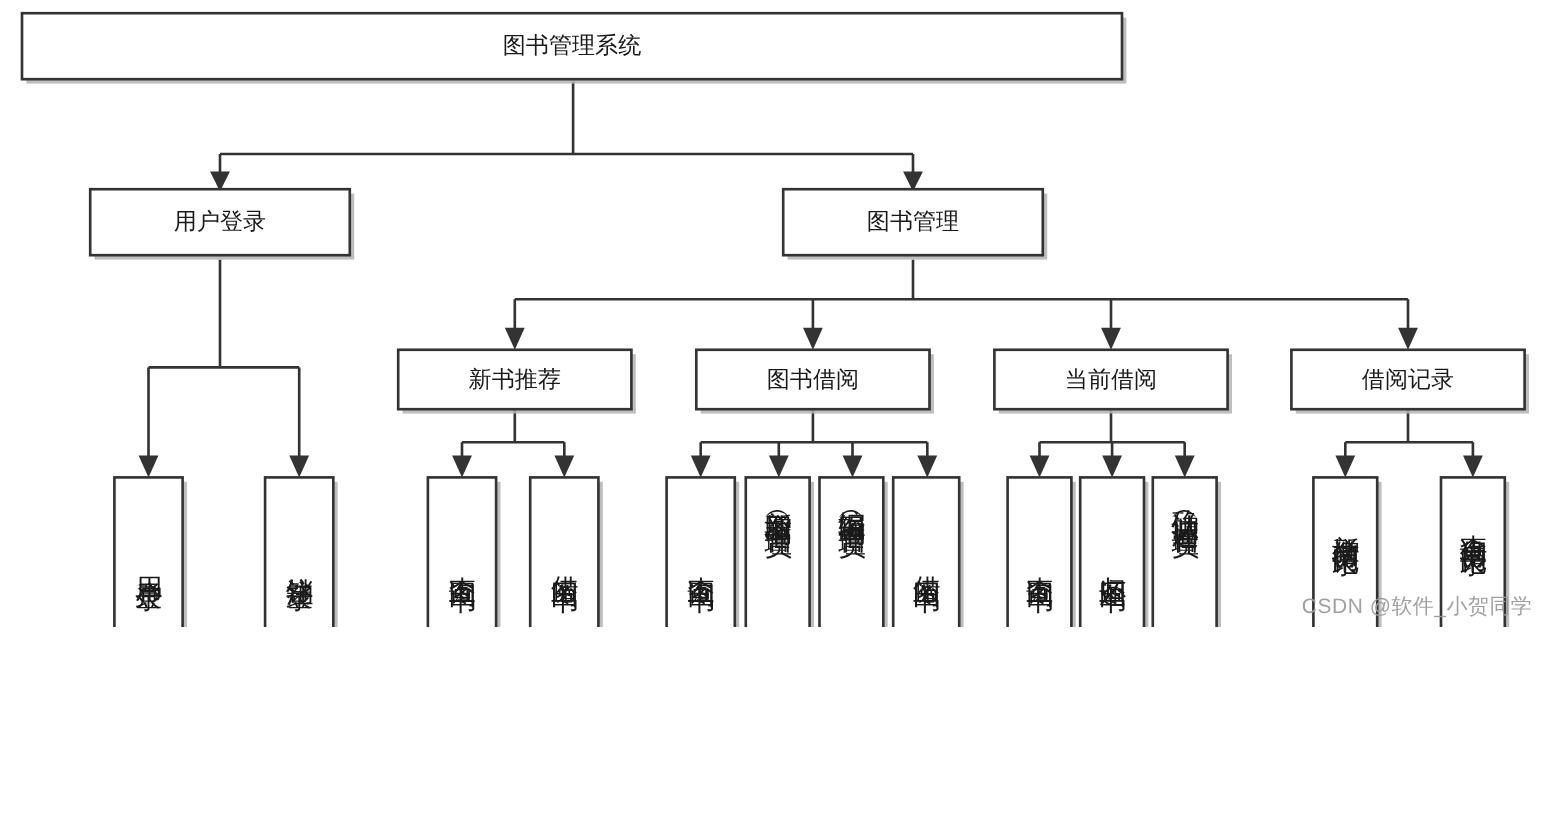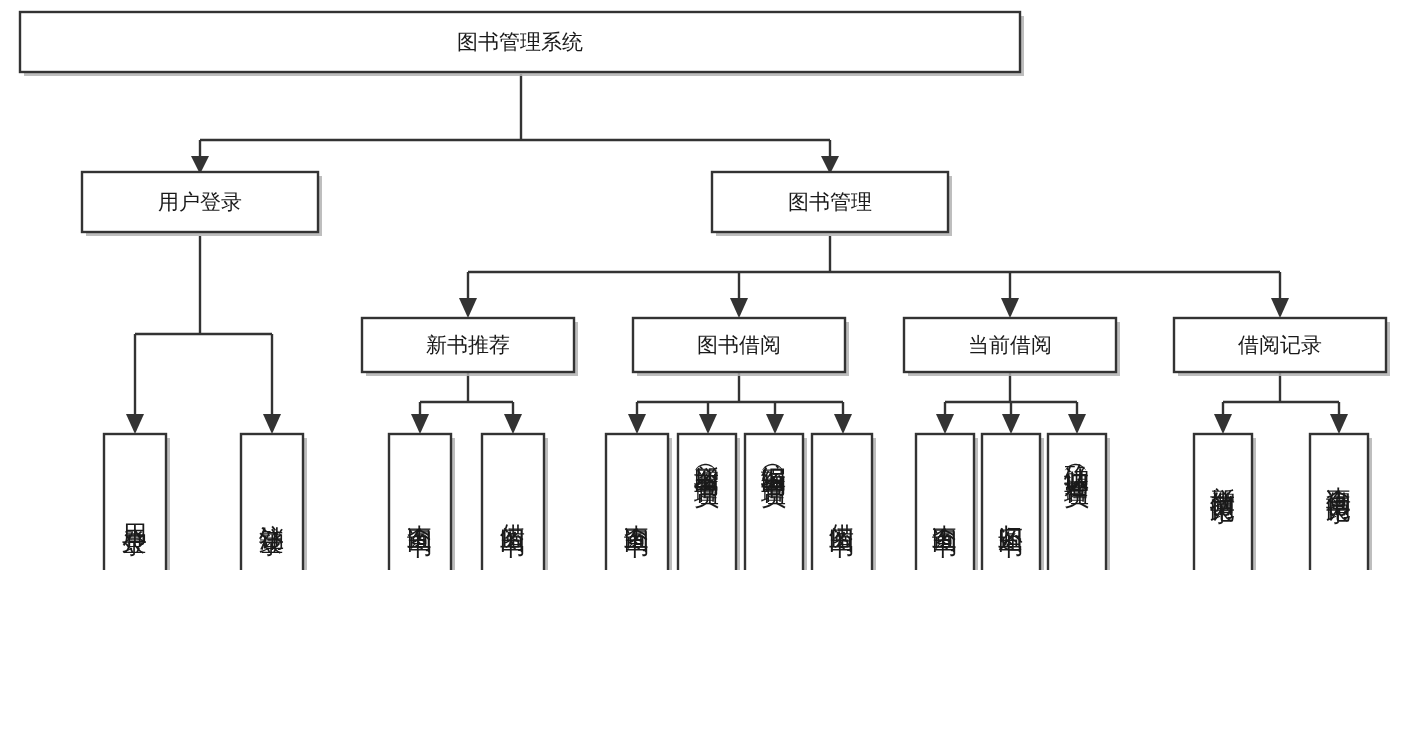--- a/index.html
+++ b/index.html
@@ -268,14 +268,15 @@
   </div>
 
   <div class="vert-label-wrap" style="left:1194px; top:434px; width:58px; height:296px;">
     <span class="vert-label" style="margin-top:32px;">新增借阅记录</span>
   </div>
 
   <div class="vert-label-wrap" style="left:1310px; top:434px; width:58px; height:296px;">
     <span class="vert-label" style="margin-top:32px;">查询借阅记录</span>
   </div>
 
+  <div class="watermark">CSDN @软件_小贺同学</div>
 
 </div>
 
 </body></html>

